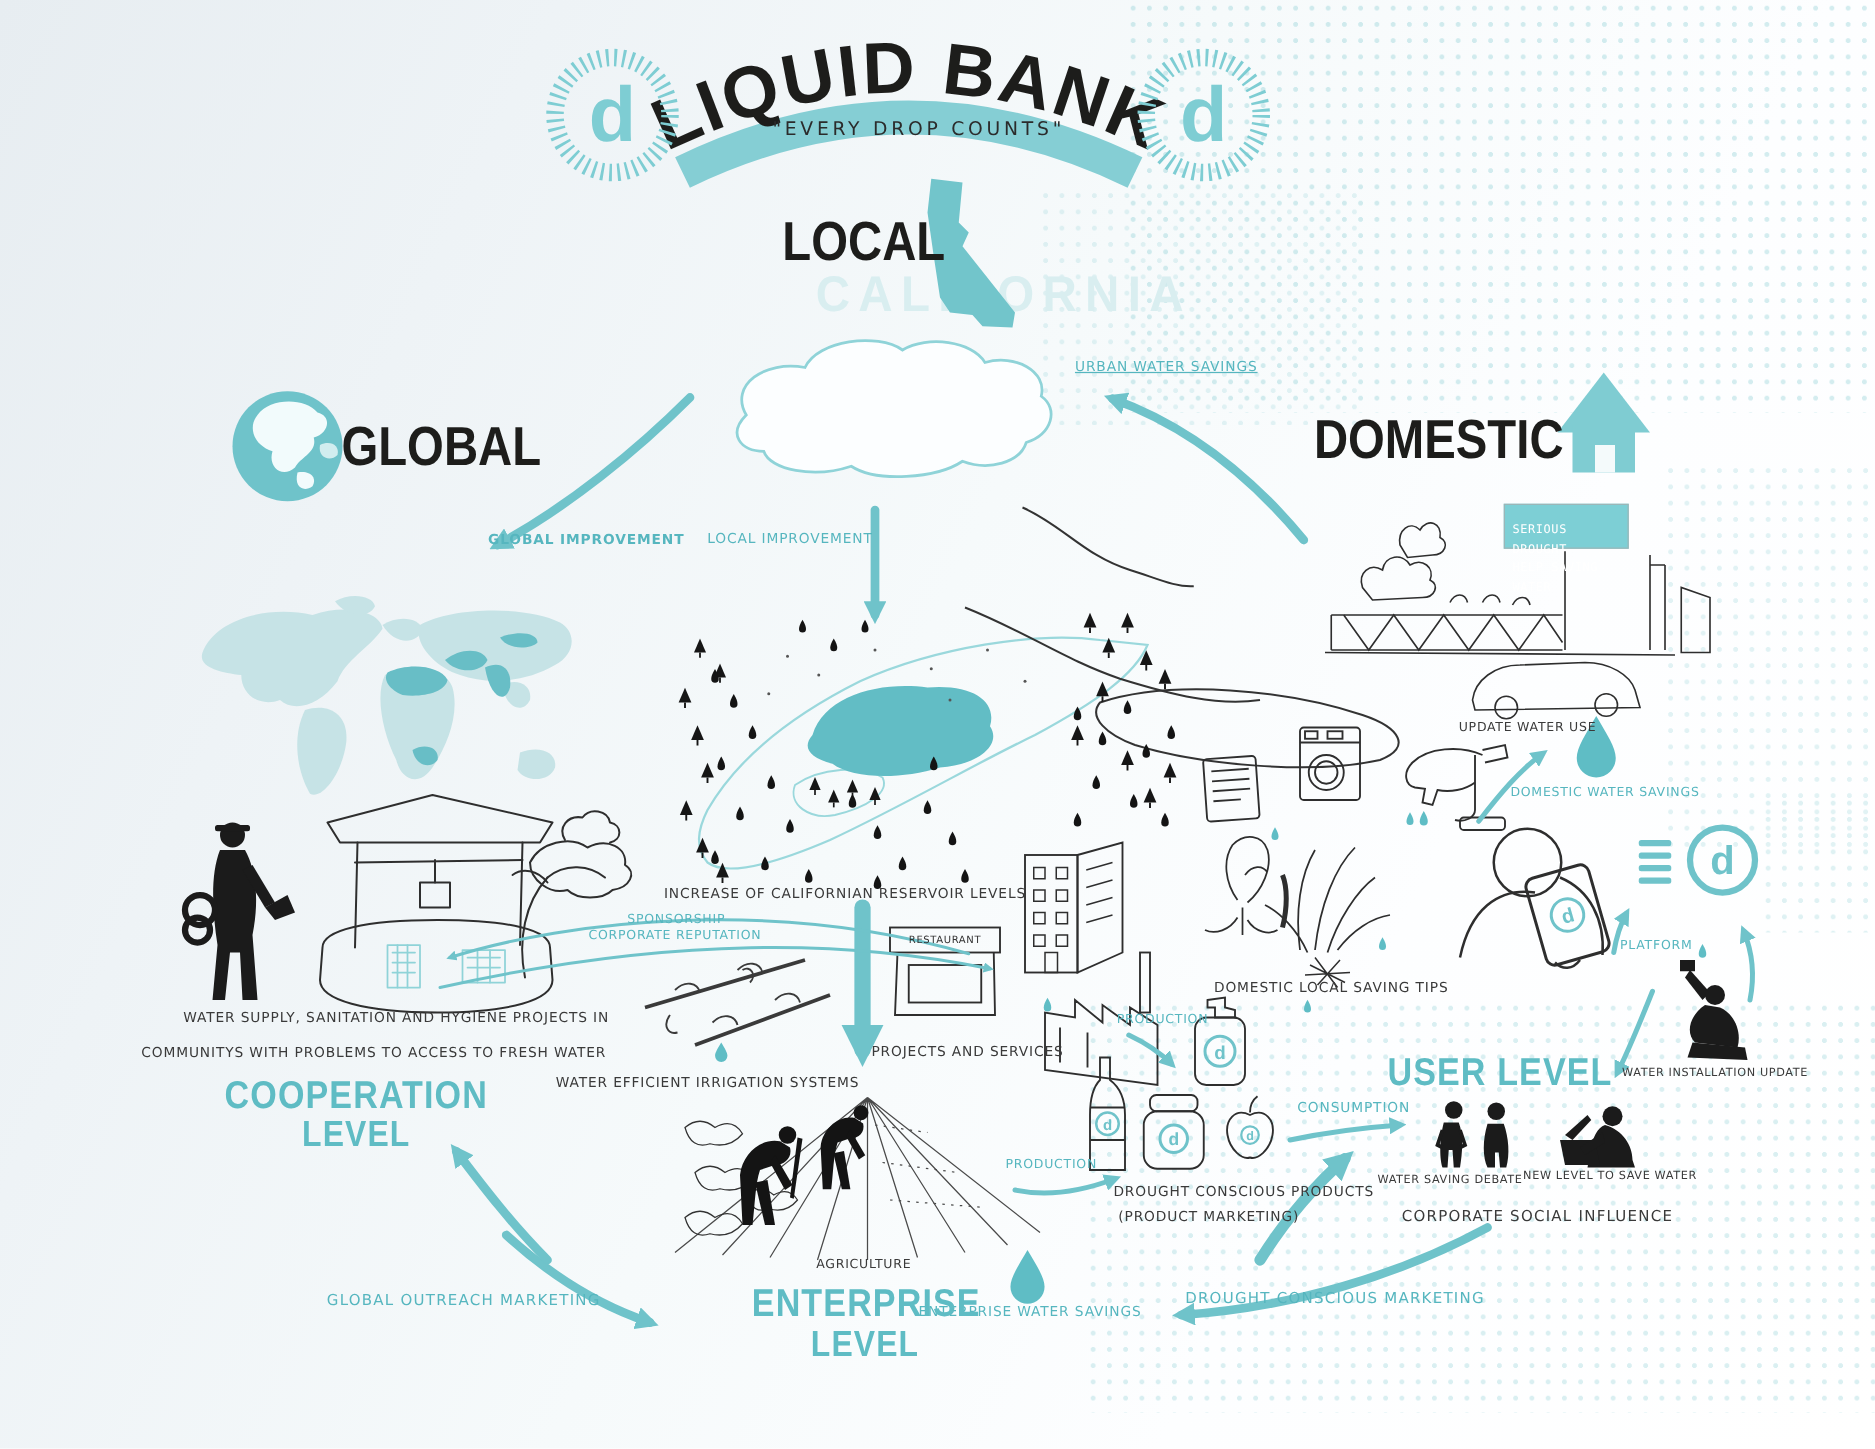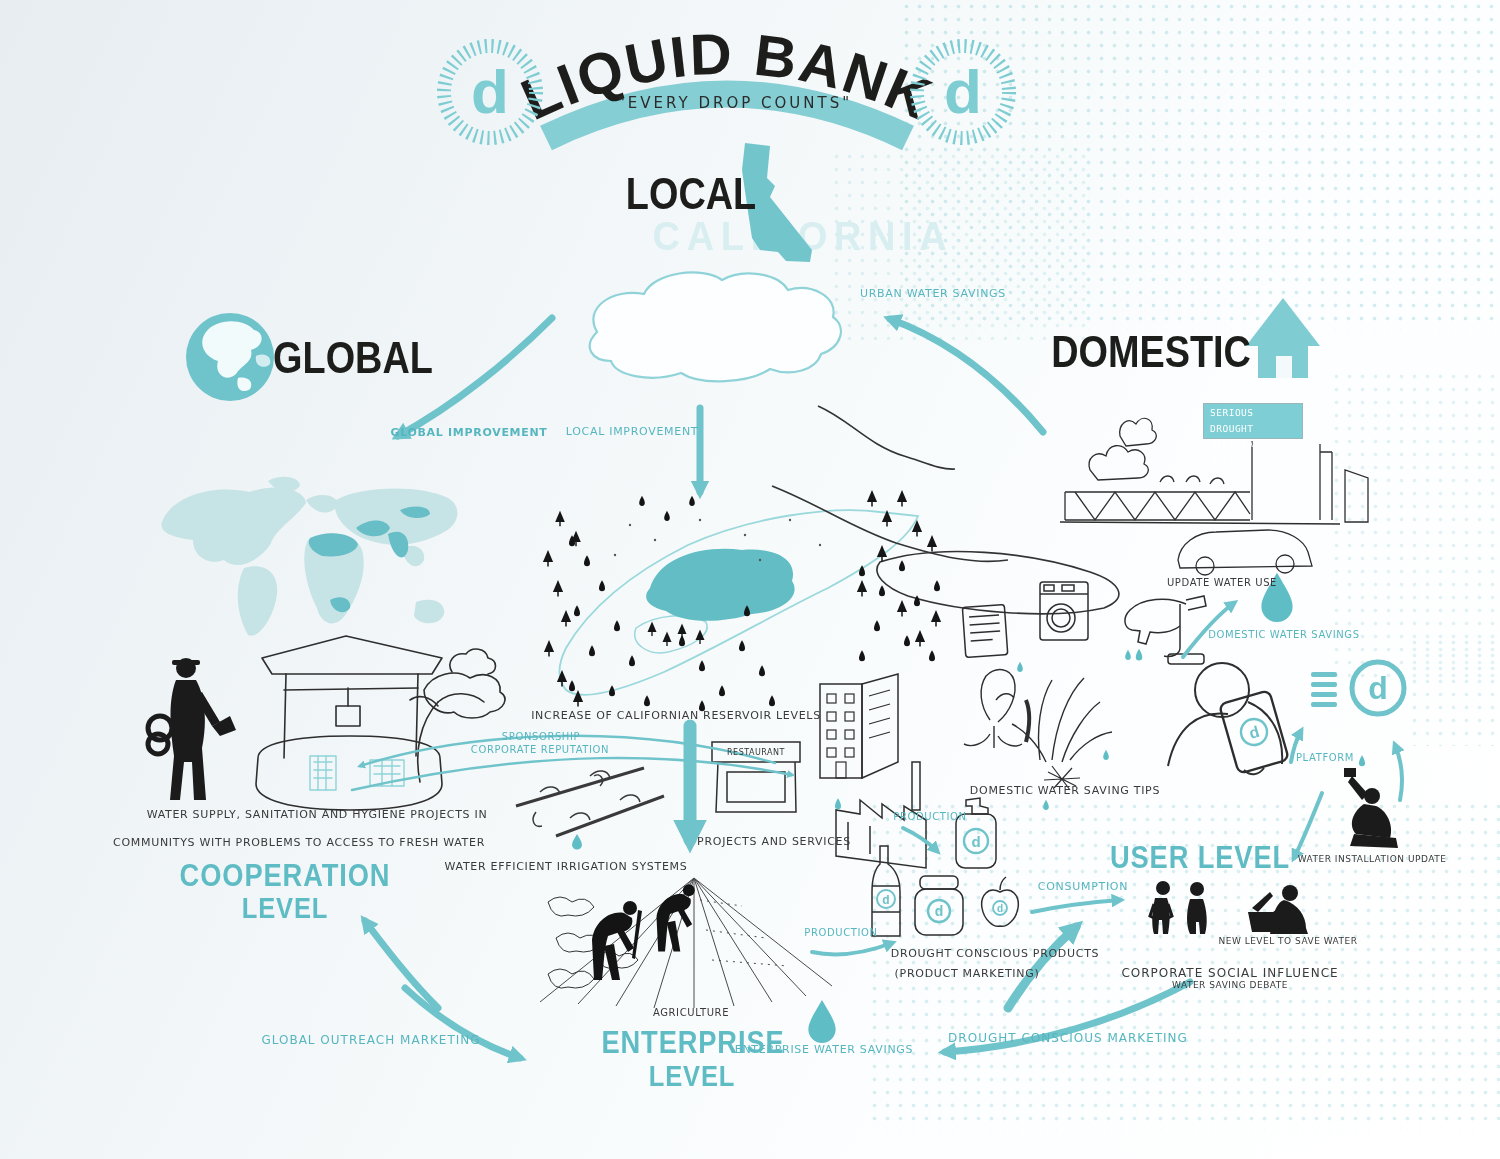--- a/index.html
+++ b/index.html
@@ -19,21 +19,21 @@
   .s12{font-size:12px;letter-spacing:1px;}
   .head{font-family:"Liberation Sans",sans-serif;font-weight:900;color:#1d1d1b;font-size:44px;transform:translate(-50%,-50%) scaleX(.86);letter-spacing:0;}
   .lvl{font-family:"Liberation Sans",sans-serif;font-weight:800;color:#5fbcc4;font-size:31px;transform:translate(-50%,-50%) scaleX(.88);letter-spacing:1px;}
   .lvl-sm{font-size:29px;}
   .ghost{font-family:"Liberation Sans",sans-serif;font-weight:800;color:#d9eef0;font-size:40px;letter-spacing:7px;transform:translate(-50%,-50%) scaleX(.95);}
   .tagline{font-size:15px;letter-spacing:3px;color:#2b2b2b;font-weight:500;}
   .billboard{
     position:absolute;left:1203px;top:403px;width:100px;height:36px;
     background:#7dcfd5;border:1px solid #9bb6b8;color:#fff;
     font-family:"DejaVu Sans Mono",monospace;font-size:9.5px;line-height:1.65;
-    padding:1px 0 0 6px;letter-spacing:.5px;box-sizing:border-box;
+    padding:12px 0 0 6px;letter-spacing:.5px;box-sizing:border-box;
   }
   .sign{font-size:8px;letter-spacing:.5px;color:#333;}
 </style>
 </head>
 <body>
 
 <div id="canvas">
 
   <div class="dots" style="left:900px;top:0;width:600px;height:330px;opacity:.8;"></div>
   <div class="dots" style="left:830px;top:150px;width:260px;height:190px;opacity:.5;"></div>
@@ -428,39 +428,39 @@
   <div class="lbl head" style="left:691px;top:194px;">LOCAL</div>
   <div class="lbl head" style="left:353px;top:358px;">GLOBAL</div>
   <div class="lbl head" style="left:1151px;top:352px;">DOMESTIC</div>
 
   <div class="billboard">
     <div>SERIOUS DROUGHT</div>
     <div>HELP SAVING WATER</div>
   </div>
   <div class="lbl sign" style="left:756px;top:752px;">RESTAURANT</div>
 
-  <div class="lbl teal s11" style="left:933px;top:293px;">URBAN WATER SAVINGS</div>
+  <div class="lbl teal s11" style="left:933px;top:293px;text-decoration:underline;">URBAN WATER SAVINGS</div>
   <div class="lbl teal s11" style="left:469px;top:432px;font-weight:bold;">GLOBAL IMPROVEMENT</div>
   <div class="lbl teal s11" style="left:632px;top:431px;">LOCAL IMPROVEMENT</div>
   <div class="lbl ink s11" style="left:676px;top:715px;">INCREASE OF CALIFORNIAN RESERVOIR LEVELS</div>
   <div class="lbl teal s10" style="left:541px;top:736px;">SPONSORSHIP</div>
   <div class="lbl teal s10" style="left:540px;top:749px;">CORPORATE REPUTATION</div>
   <div class="lbl ink s11" style="left:566px;top:866px;">WATER EFFICIENT IRRIGATION SYSTEMS</div>
   <div class="lbl ink s11" style="left:774px;top:841px;">PROJECTS AND SERVICES</div>
   <div class="lbl teal s10" style="left:930px;top:816px;">PRODUCTION</div>
   <div class="lbl teal s10" style="left:841px;top:932px;">PRODUCTION</div>
   <div class="lbl ink s11" style="left:967px;top:953px;margin-left:28px;">DROUGHT CONSCIOUS PRODUCTS</div>
   <div class="lbl ink s11" style="left:967px;top:973px;">(PRODUCT MARKETING)</div>
   <div class="lbl teal s11" style="left:1083px;top:886px;">CONSUMPTION</div>
-  <div class="lbl ink s11" style="left:1065px;top:790px;">DOMESTIC WATER SAVING TIPS</div>
+  <div class="lbl ink s11" style="left:1065px;top:790px;">DOMESTIC LOCAL SAVING TIPS</div>
   <div class="lbl ink s10" style="left:1222px;top:582px;">UPDATE WATER USE</div>
   <div class="lbl teal s10" style="left:1284px;top:634px;">DOMESTIC WATER SAVINGS</div>
   <div class="lbl teal s10" style="left:1325px;top:757px;">PLATFORM</div>
   <div class="lbl ink s9" style="left:1372px;top:859px;">WATER INSTALLATION UPDATE</div>
-  <div class="lbl ink s9" style="left:1230px;top:944px;margin-top:41px;">WATER SAVING DEBATE</div>
+  <div class="lbl ink s9" style="left:1160px;top:944px;">WATER SAVING DEBATE</div>
   <div class="lbl ink s9" style="left:1288px;top:941px;">NEW LEVEL TO SAVE WATER</div>
   <div class="lbl ink s12" style="left:1230px;top:973px;">CORPORATE SOCIAL INFLUENCE</div>
   <div class="lbl teal s12" style="left:371px;top:1040px;">GLOBAL OUTREACH MARKETING</div>
   <div class="lbl teal s12" style="left:1068px;top:1038px;">DROUGHT CONSCIOUS MARKETING</div>
   <div class="lbl ink s10" style="left:691px;top:1012px;">AGRICULTURE</div>
   <div class="lbl teal s11" style="left:824px;top:1049px;">ENTERPRISE WATER SAVINGS</div>
 
   <div class="lbl ink s11" style="left:302px;top:814px;margin-left:15px;">WATER SUPPLY, SANITATION AND HYGIENE PROJECTS  IN</div>
   <div class="lbl ink s11" style="left:299px;top:842px;">COMMUNITYS WITH PROBLEMS TO ACCESS TO FRESH WATER</div>
   <div class="lbl lvl" style="left:285px;top:876px;">COOPERATION</div>

